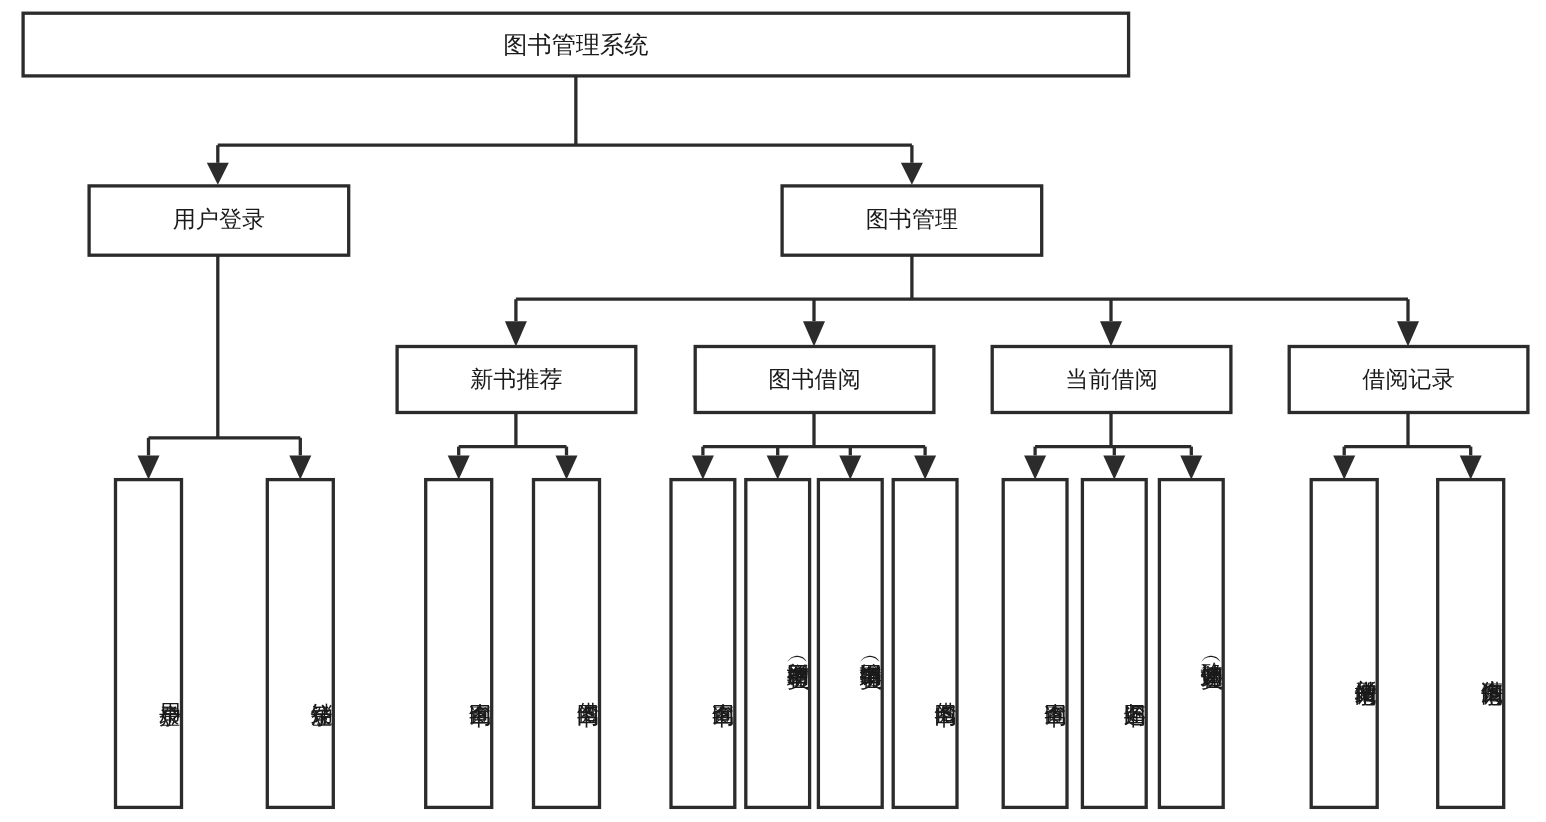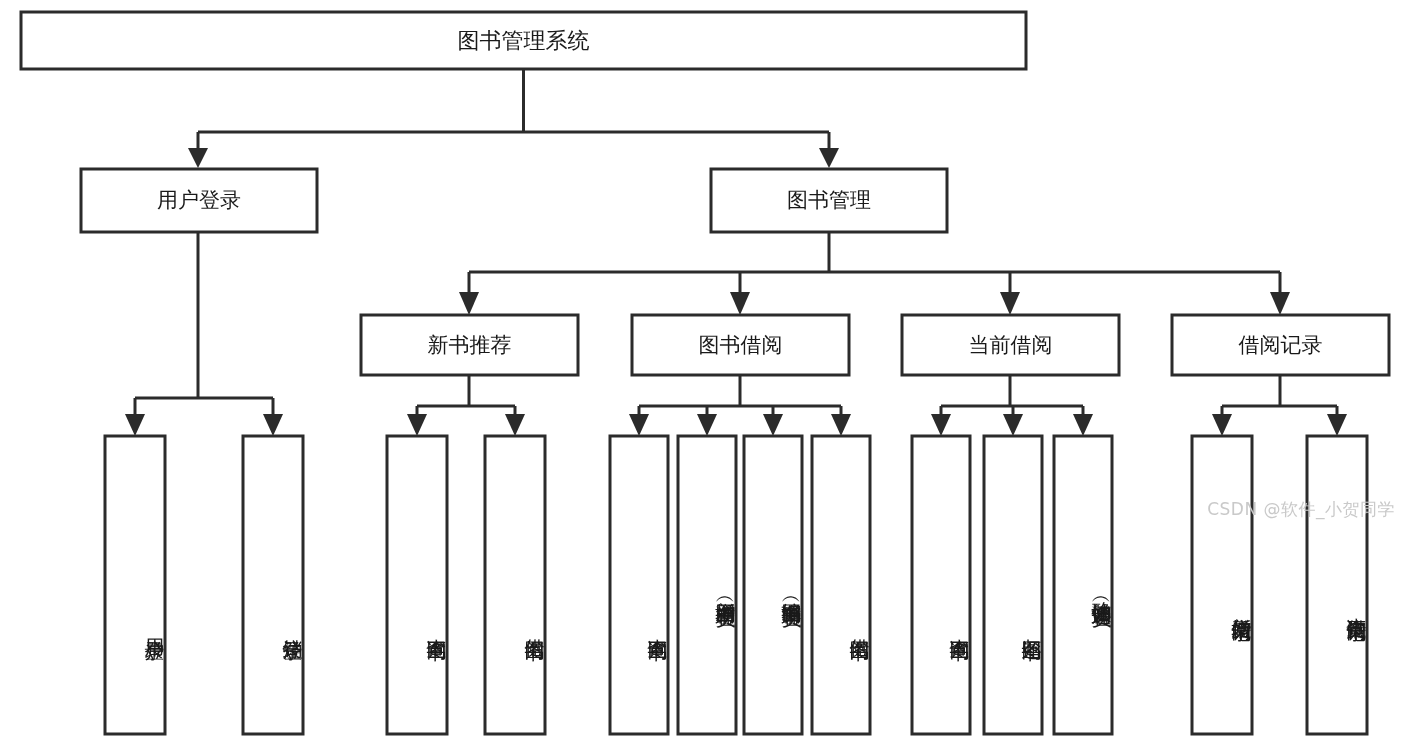--- a/index.html
+++ b/index.html
@@ -238,15 +238,14 @@
   <div class="vlabel" style="left:912px; top:516px; width:58px; height:218px;">查询图书</div>
 
   <div class="vlabel" style="left:984px; top:516px; width:58px; height:218px;">归还图书</div>
 
   <div class="vlabel" style="left:1054px; top:446px; width:58px; height:288px;">确认归还（管理员）</div>
 
   <div class="vlabel" style="left:1192px; top:476px; width:60px; height:258px;">新增借阅记录</div>
 
   <div class="vlabel" style="left:1307px; top:476px; width:60px; height:258px;">查询借阅记录</div>
 
-  <div class="watermark">CSDN @软件_小贺同学</div>
 
 </div>
 
 </body></html>

